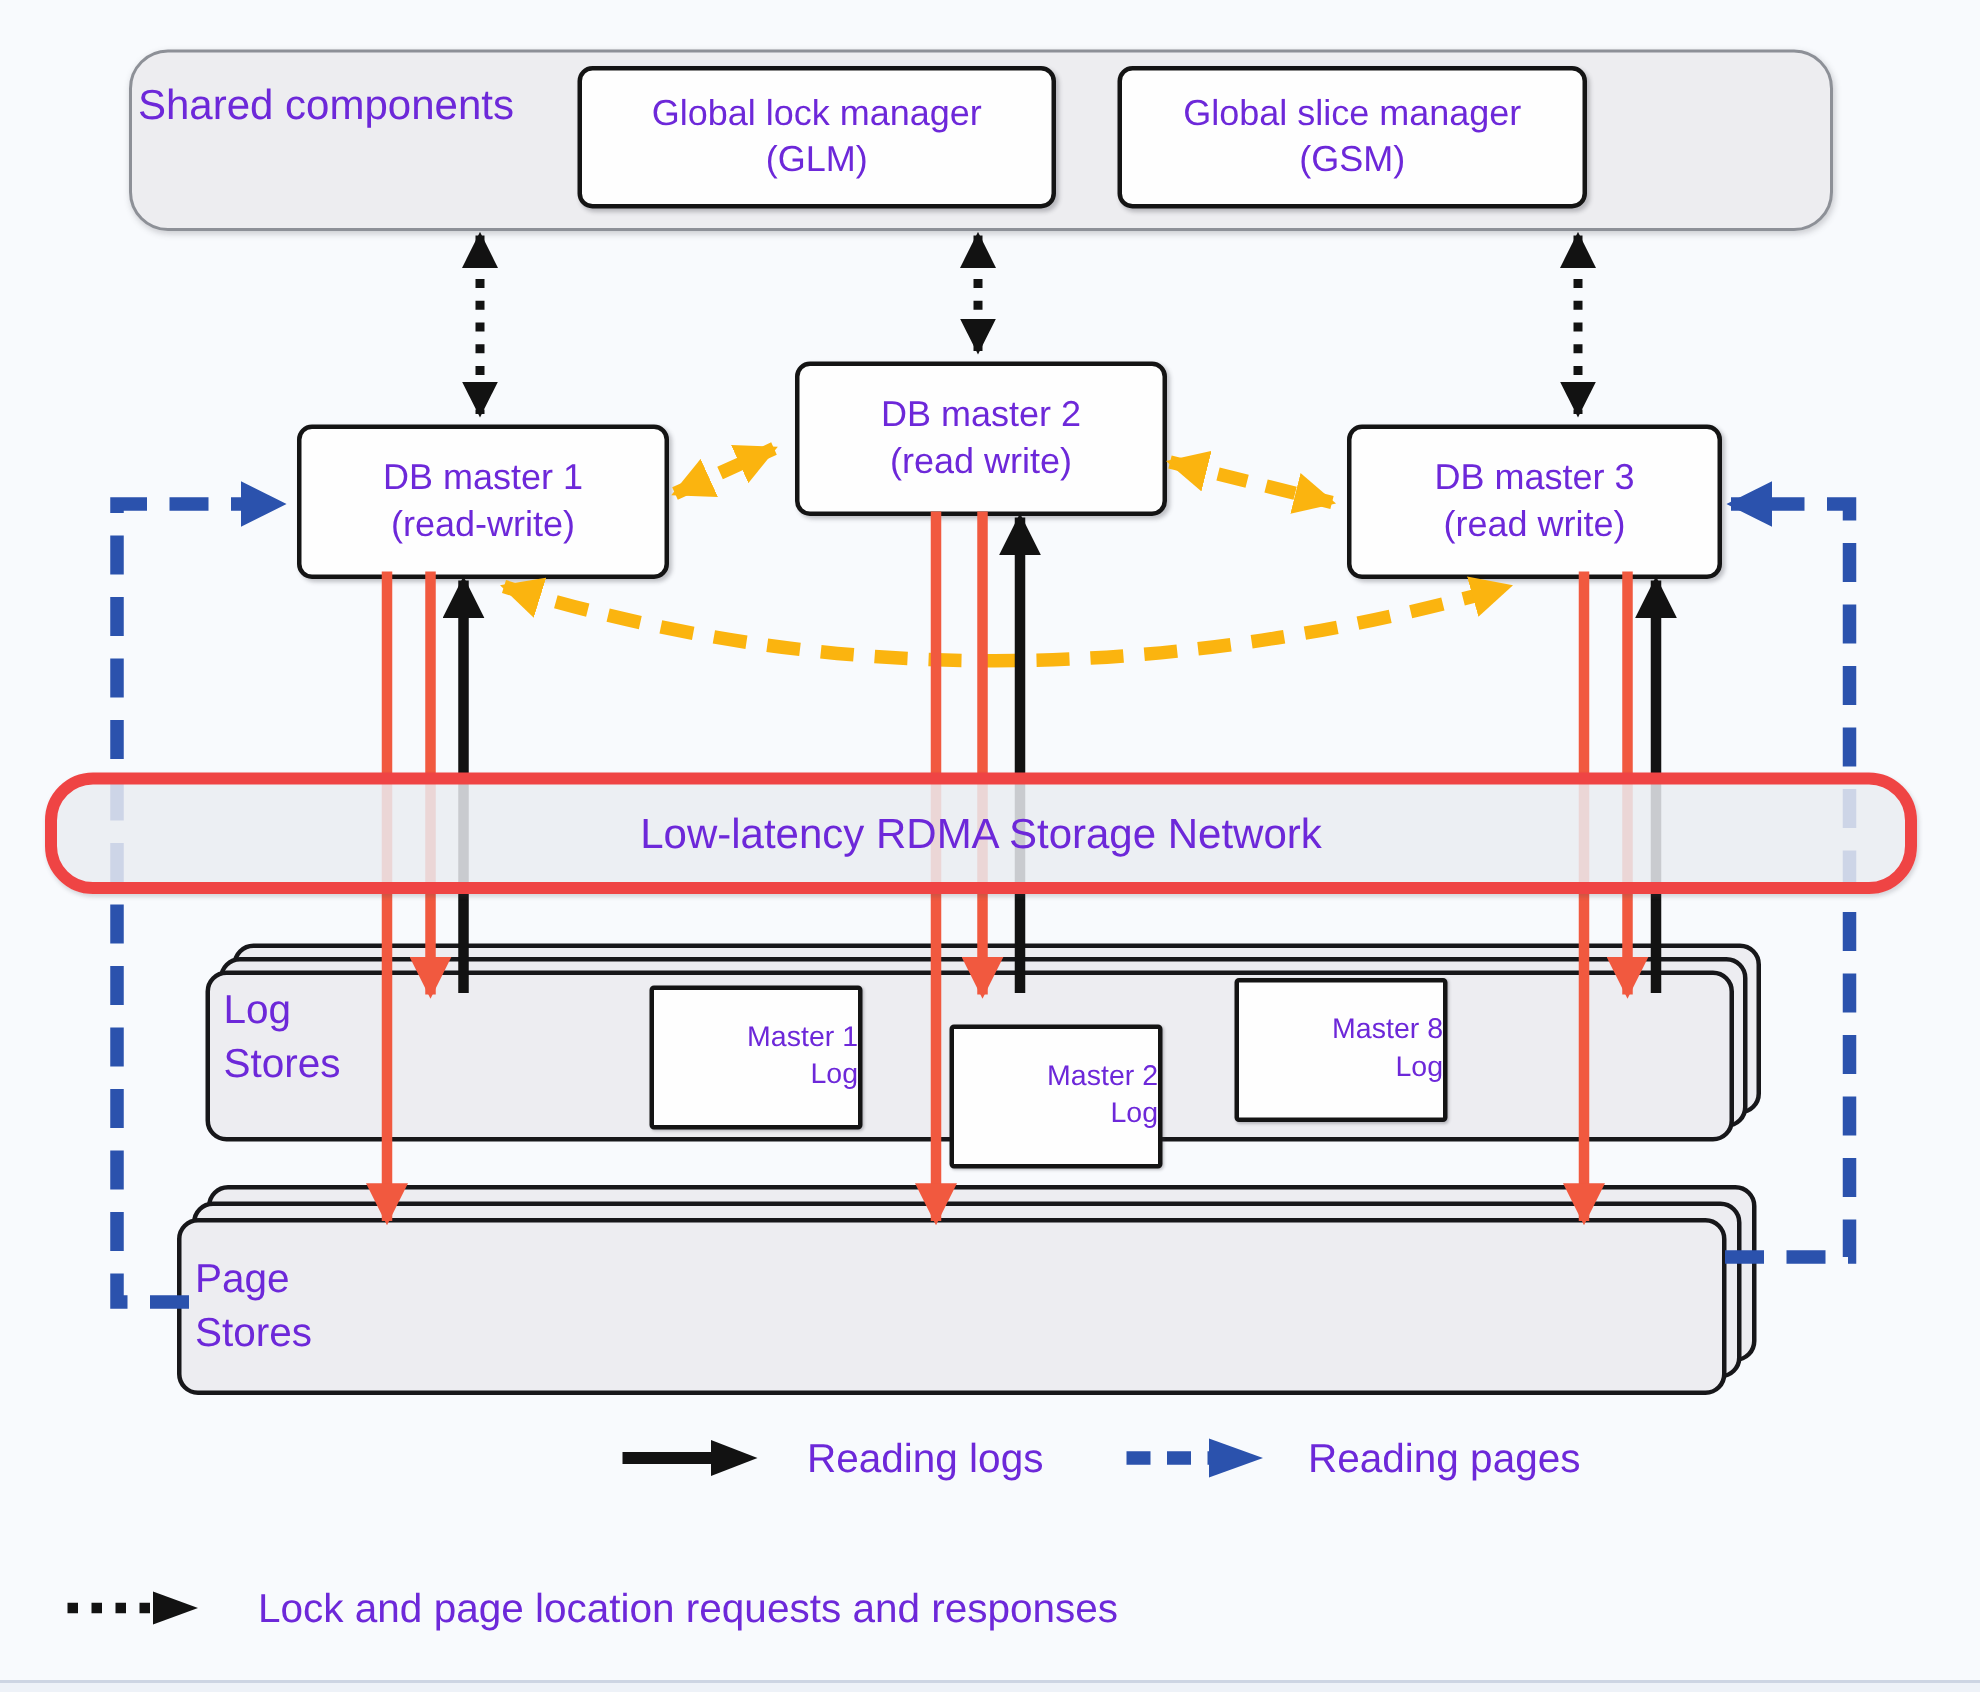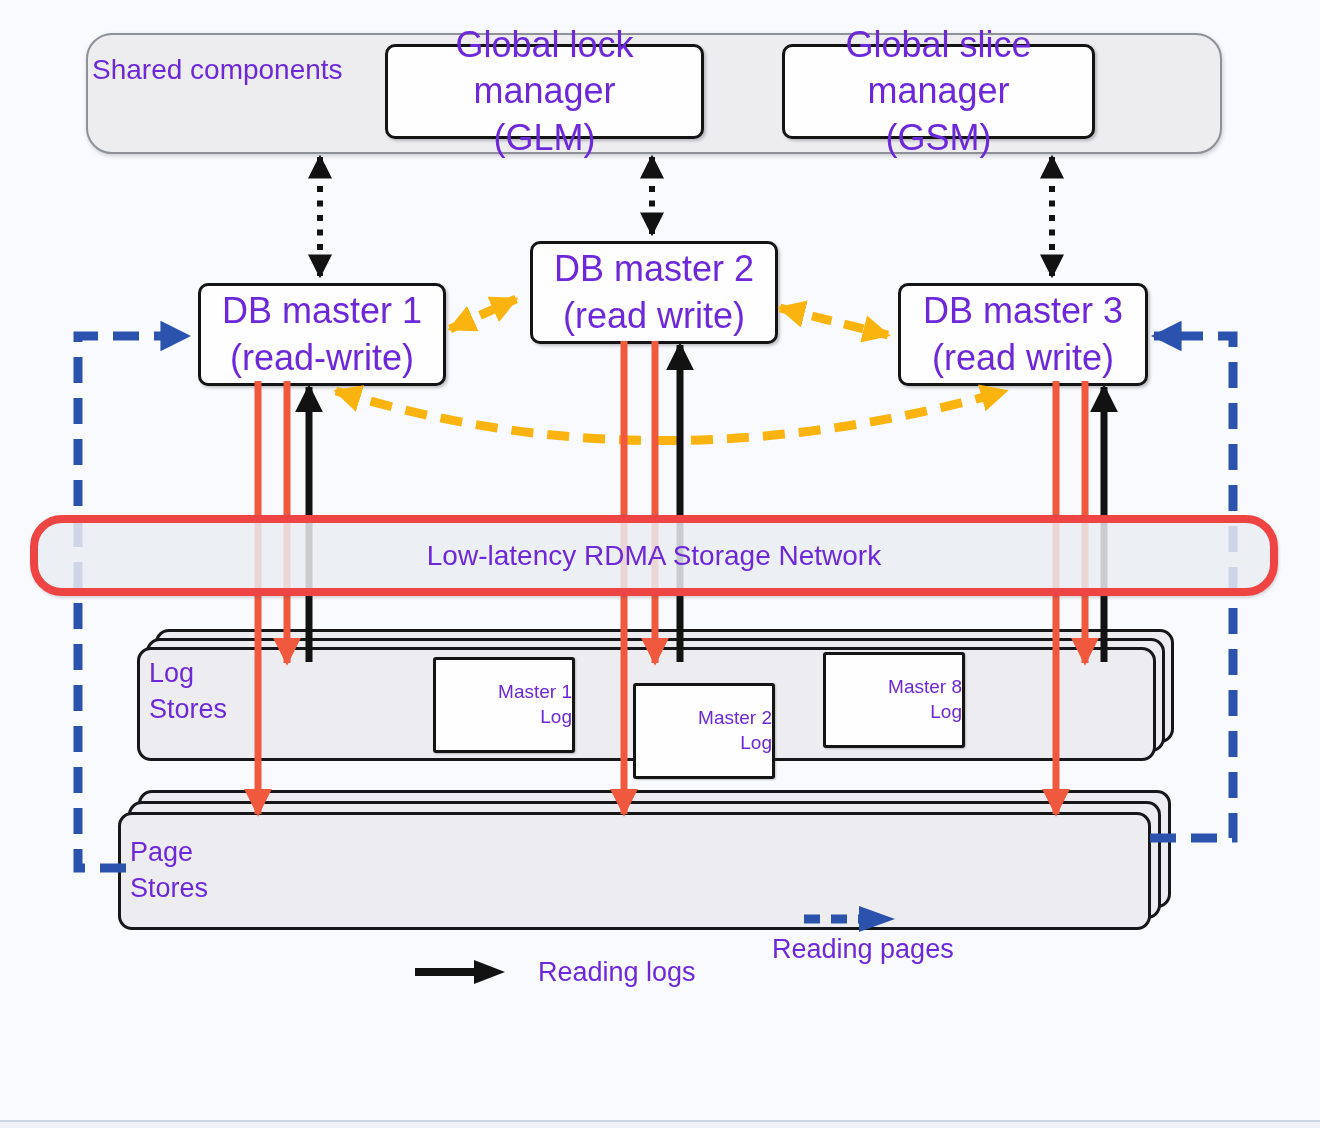--- a/index.html
+++ b/index.html
@@ -13,25 +13,25 @@
   
   .shared-wrap{
     left:86px;top:33px;width:1132px;height:117px;
     background:#ededf0;border:2px solid #8d9097;border-radius:26px;
     box-shadow:1px 2px 4px rgba(70,70,80,.25);z-index:2;
   }
   .shared-label{left:92px;top:54px;font-size:28px;z-index:3;}
   .wbox{
     background:#fefefe;border:3px solid #141414;border-radius:10px;
     display:flex;flex-direction:column;align-items:center;justify-content:center;
-    text-align:center;font-size:36px;line-height:1.28;
+    text-align:center;font-size:24px;line-height:1.28;
     box-shadow:2px 2px 3px rgba(60,60,70,.3);z-index:4;
   }
   .glm{left:385px;top:44px;width:313px;height:89px;}
-  .gsm{left:745px;top:44px;width:307px;height:89px;margin-left:37px;}
+  .gsm{left:745px;top:44px;width:307px;height:89px;}
   .m1{left:198px;top:283px;width:242px;height:97px;}
   .m2{left:530px;top:241px;width:242px;height:97px;}
   .m3{left:898px;top:283px;width:244px;height:97px;}
   
   .stackbox{background:#ededf1;border:3px solid #17171a;border-radius:14px;z-index:1;}
   .log-back{left:155px;top:629px;width:1013px;height:108px;}
   .log-mid{left:146px;top:638px;width:1013px;height:108px;}
   .log-front{left:137px;top:647px;width:1013px;height:108px;}
   .page-back{left:138px;top:790px;width:1027px;height:112px;}
   .page-mid{left:128px;top:801px;width:1027px;height:112px;}
@@ -166,22 +166,29 @@
     <span>Low-latency RDMA Storage Network</span>
   </div>
 
   <div class="abs legend-row" style="left:412px;top:957px;">
     <svg class="licon" width="100" height="30" viewBox="0 0 100 30">
       <line x1="3" y1="15" x2="64" y2="15" stroke="#121212" stroke-width="8"></line>
       <polygon points="62,3 93,15 62,27" fill="#121212"></polygon>
     </svg>
     <span class="legend-label" style="margin-left:26px;">Reading logs</span>
   </div>
-  <div class="abs legend-row" style="left:748px;top:904px;flex-direction:column;">
+  <div class="abs legend-row" style="left:748px;top:957px;">
     <svg class="licon" width="100" height="30" viewBox="0 0 100 30">
       <line x1="3" y1="15" x2="60" y2="15" stroke="#2b52ad" stroke-width="9" stroke-dasharray="16 11"></line>
       <polygon points="58,2 94,15 58,28" fill="#2b52ad"></polygon>
     </svg>
     <span class="legend-label" style="margin-left:24px;">Reading pages</span>
   </div>
+  <div class="abs legend-row" style="left:42px;top:1057px;">
+    <svg class="licon" width="100" height="30" viewBox="0 0 100 30">
+      <line x1="3" y1="15" x2="62" y2="15" stroke="#121212" stroke-width="7" stroke-dasharray="7 9"></line>
+      <polygon points="60,4 90,15 60,26" fill="#121212"></polygon>
+    </svg>
+    <span class="legend-label" style="margin-left:30px;">Lock and page location requests and responses</span>
+  </div>
 
   <div class="abs bottom-strip"></div>
 </div>
 
 </body></html>

